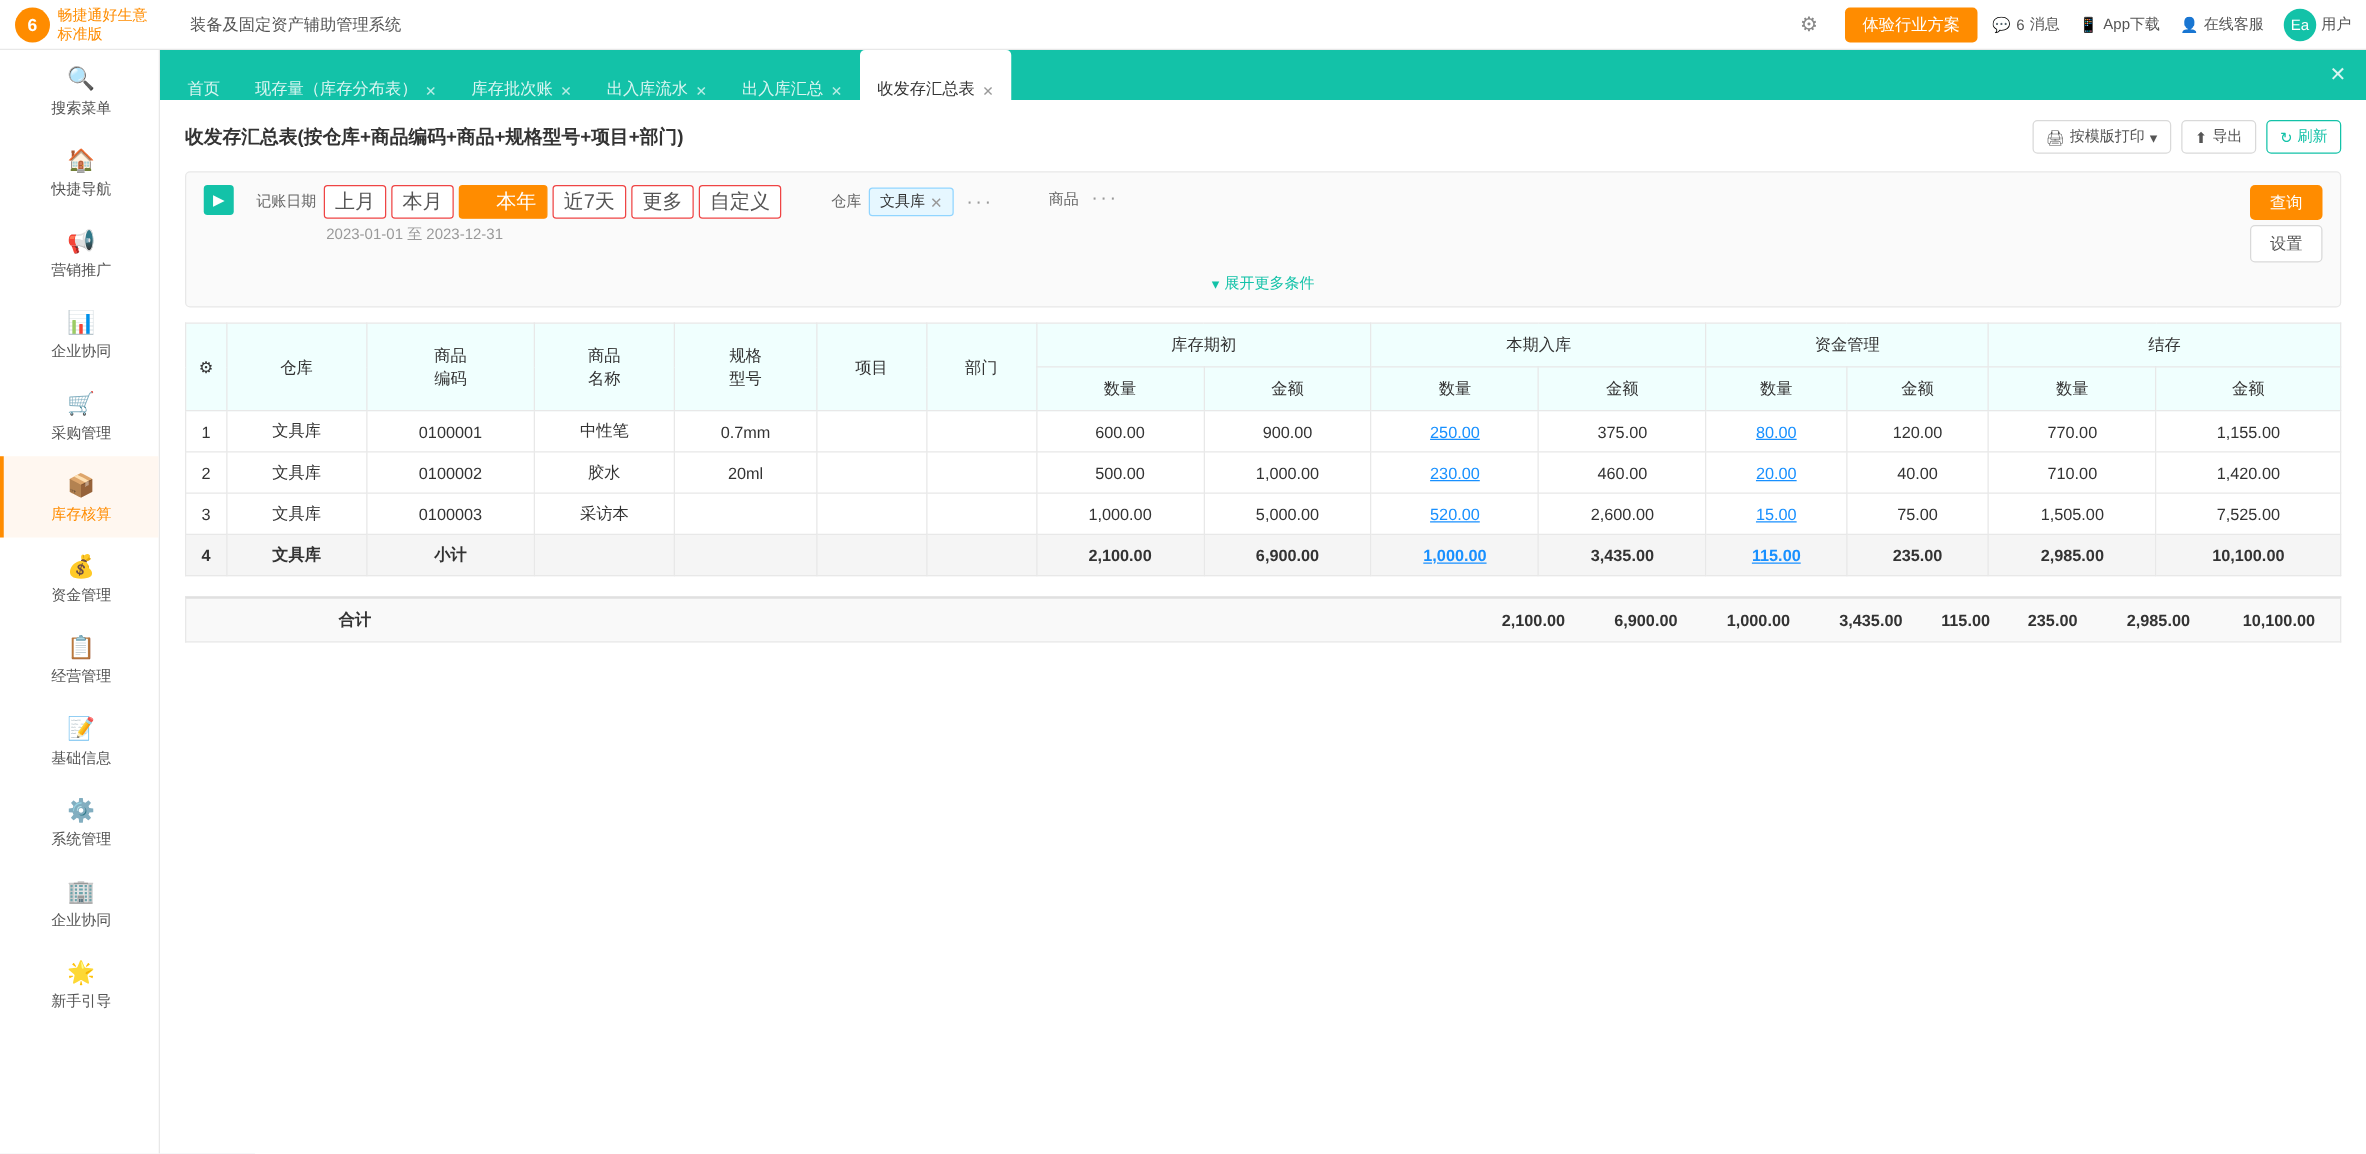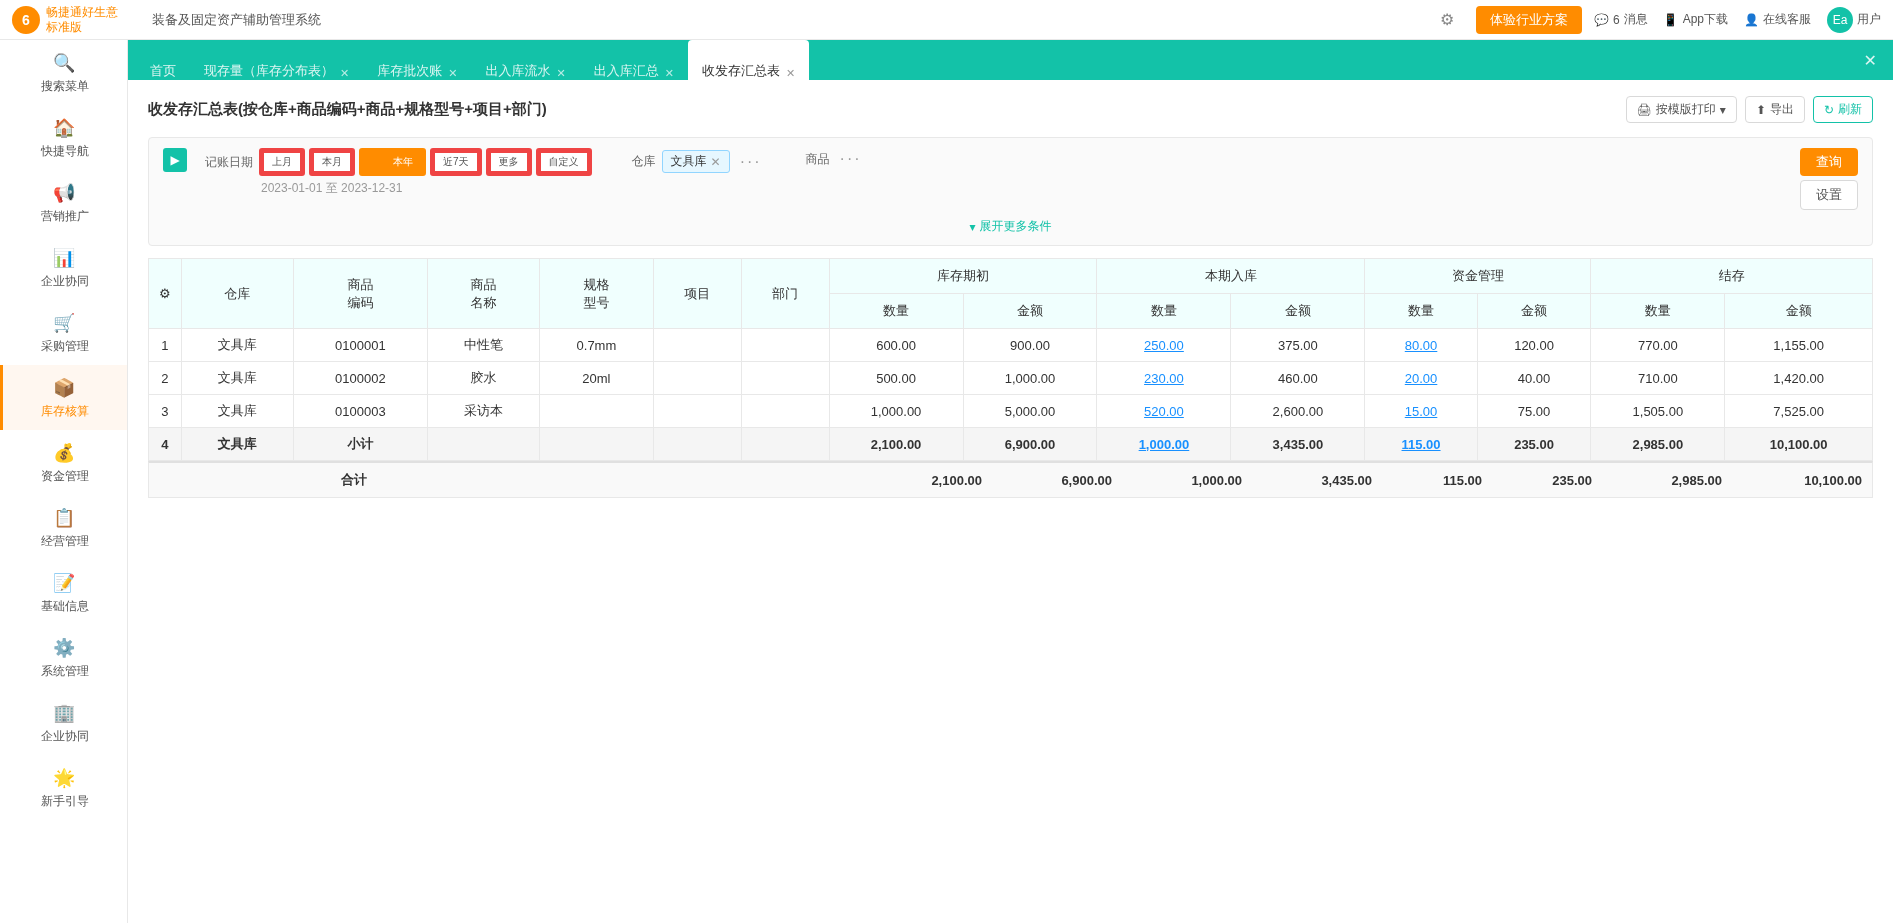--- a/index.html
+++ b/index.html
@@ -37,21 +37,21 @@
 
     
     .page-content { flex: 1; overflow-y: auto; background: #f5f6fa; padding: 0; }
     .page-inner { background: #fff; margin: 0; padding: 16px 20px; min-height: 100%; }
 
     .page-title { font-size: 15px; font-weight: bold; color: #333; margin-bottom: 14px; display: flex; align-items: center; justify-content: space-between; }
     .page-title-actions { display: flex; gap: 8px; }
     .action-btn { display: flex; align-items: center; gap: 4px; padding: 4px 10px; border: 1px solid #d9d9d9; border-radius: 4px; cursor: pointer; font-size: 12px; color: #555; background: #fff; }
     .refresh-btn { color: #13c2a8; border-color: #13c2a8; }
     .date-btns { display: flex; gap: 4px; }
-    .date-btn { padding: 2px 8px; border: 5px solid #ef4444; border-radius: 3px; cursor: pointer; font-size: 10px; color: #555; background: #fff; text-align: center; }
+    .date-btn { padding: 2px 8px; border: 1px solid #ef4444; border-radius: 3px; cursor: pointer; font-size: 16px; color: #555; background: #fff; text-align: center; }
     .date-btn.active { background: #ff8c00; color: #fff; border-color: #ff8c00; padding-left: 29px; }
     .filter-tag { display: flex; align-items: center; gap: 4px; background: #e6f7ff; border: 1px solid #91d5ff; border-radius: 3px; padding: 2px 8px; font-size: 12px; }
     .filter-tag .remove { cursor: pointer; color: #999; }
     .filter-dots { color: #999; cursor: pointer; padding: 0 4px; font-size: 16px; letter-spacing: 2px; }
     .expand-btn { display: flex; align-items: center; gap: 4px; color: #13c2a8; cursor: pointer; font-size: 12px; margin: 0 auto; }
 
     
     .data-table { width: 100%; border-collapse: collapse; margin-top: 10px; font-size: 13px; }
     .data-table th { background: #f0fffe; color: #333; font-weight: 500; padding: 8px 10px; border: 1px solid #e8e8e8; text-align: center; white-space: nowrap; }
     .data-table td { padding: 7px 10px; border: 1px solid #e8e8e8; text-align: center; color: #333; }
@@ -352,21 +352,21 @@
               <td><span class="link-text">1,000.00</span></td>
               <td>3,435.00</td>
               <td><span class="link-text">115.00</span></td>
               <td>235.00</td>
               <td>2,985.00</td>
               <td>10,100.00</td>
             </tr>
           </tbody>
         </table>
 
-        <div style="display:flex; align-items:center; background:#f9f9f9; border: 1px solid #e8e8e8; border-top: 2px solid #e0e0e0; padding: 8px 10px; font-size:13px; font-weight:bold; margin-top:0;gap:40px;">
+        <div style="display:flex; align-items:center; background:#f9f9f9; border: 1px solid #e8e8e8; border-top: 2px solid #e0e0e0; padding: 8px 20px; font-size:13px; font-weight:bold; margin-top:16px;">
           <span style="width:32px; text-align:center;"></span>
           <span style="min-width:60px; text-align:center; margin-right:10px;"></span>
           <span style="flex:1;">合计</span>
           <span style="min-width:80px; text-align:right; margin-right:10px;">2,100.00</span>
           <span style="min-width:80px; text-align:right; margin-right:10px;">6,900.00</span>
           <span style="min-width:80px; text-align:right; margin-right:10px;">1,000.00</span>
           <span style="min-width:80px; text-align:right; margin-right:10px;">3,435.00</span>
           <span style="min-width:60px; text-align:right; margin-right:10px;">115.00</span>
           <span style="min-width:60px; text-align:right; margin-right:10px;">235.00</span>
           <span style="min-width:80px; text-align:right; margin-right:10px;">2,985.00</span>

